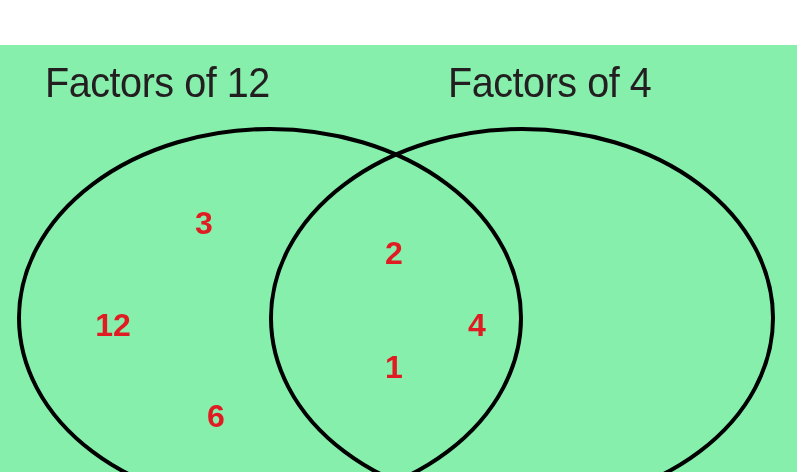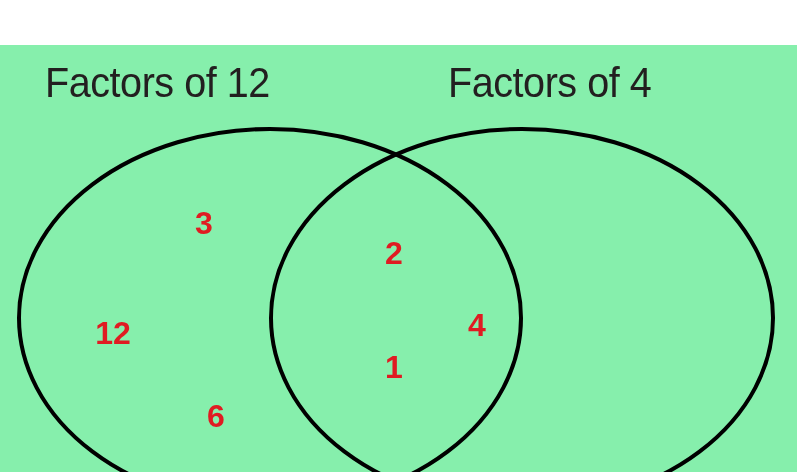--- a/index.html
+++ b/index.html
@@ -61,19 +61,19 @@
   <svg id="venn-svg" viewBox="0 0 797 472" xmlns="http://www.w3.org/2000/svg">
     <ellipse id="ellipse-left" cx="270" cy="273" rx="251" ry="189" fill="none" stroke="#000000" stroke-width="4"></ellipse>
     <ellipse id="ellipse-right" cx="522" cy="273" rx="251" ry="189" fill="none" stroke="#000000" stroke-width="4"></ellipse>
   </svg>
 
   <div class="set-label" id="label-left" style="color: rgb(35, 31, 32);">Factors of 12</div>
 
   <div class="set-label" id="label-right" style="color: rgb(35, 31, 32);">Factors of 4</div>
 
   <div class="member" id="member-0" style="left: 204px; top: 178px; color: rgb(224, 27, 34);">3</div>
-  <div class="member" id="member-1" style="left: 113px; top: 288px; color: rgb(224, 27, 34);">12</div>
+  <div class="member" id="member-1" style="left: 113px; top: 280px; color: rgb(224, 27, 34);">12</div>
   <div class="member" id="member-2" style="left: 216px; top: 371px; color: rgb(224, 27, 34);">6</div>
   <div class="member" id="member-3" style="left: 394px; top: 208px; color: rgb(224, 27, 34);">2</div>
   <div class="member" id="member-4" style="left: 477px; top: 280px; color: rgb(224, 27, 34);">4</div>
   <div class="member" id="member-5" style="left: 394px; top: 322px; color: rgb(224, 27, 34);">1</div>
 
 </div>
 
 </body></html>

